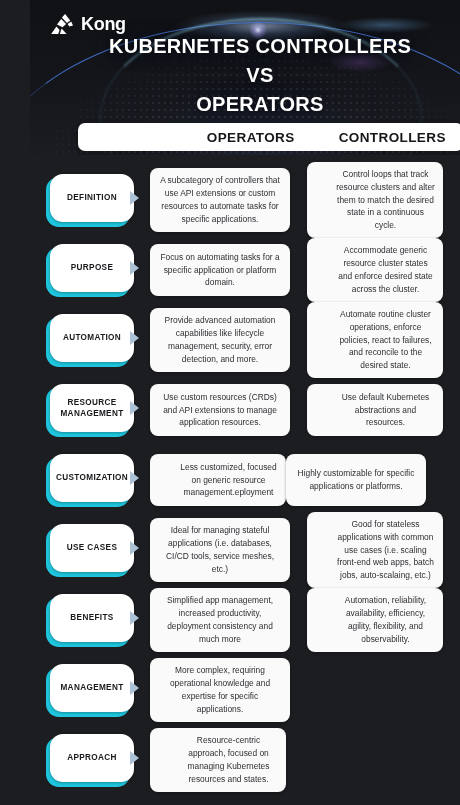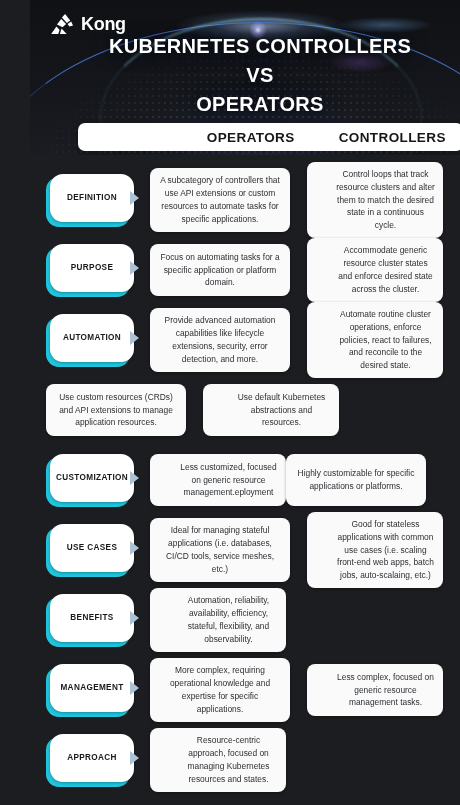--- a/index.html
+++ b/index.html
@@ -293,24 +293,31 @@
         <div class="card card-ct">Accommodate generic resource cluster states and enforce desired state across the cluster.</div>
       </div>
       <div class="row">
         <div class="pill-wrap">
           <div class="pill-accent"></div>
           <div class="pill-face">
             <span class="pill-label">AUTOMATION</span>
           </div>
           <div class="pill-arrow"></div>
         </div>
-        <div class="card card-op">Provide advanced automation capabilities like lifecycle extensions, security, error detection, and more.</div>
+        <div class="card card-op">Provide advanced automation capabilities like lifecycle management, security, error detection, and more.</div>
         <div class="card card-ct">Automate routine cluster operations, enforce policies, react to failures, and reconcile to the desired state.</div>
       </div>
       <div class="row">
+        <div class="pill-wrap">
+          <div class="pill-accent"></div>
+          <div class="pill-face">
+            <span class="pill-label">RESOURCE MANAGEMENT</span>
+          </div>
+          <div class="pill-arrow"></div>
+        </div>
         <div class="card card-op">Use custom resources (CRDs) and API extensions to manage application resources.</div>
         <div class="card card-ct">Use default Kubernetes abstractions and resources.</div>
       </div>
       <div class="row">
         <div class="pill-wrap">
           <div class="pill-accent"></div>
           <div class="pill-face">
             <span class="pill-label">CUSTOMIZATION</span>
           </div>
           <div class="pill-arrow"></div>
@@ -330,32 +337,32 @@
         <div class="card card-ct">Good for stateless applications with common use cases (i.e. scaling front-end web apps, batch jobs, auto-scalaing, etc.)</div>
       </div>
       <div class="row">
         <div class="pill-wrap">
           <div class="pill-accent"></div>
           <div class="pill-face">
             <span class="pill-label">BENEFITS</span>
           </div>
           <div class="pill-arrow"></div>
         </div>
-        <div class="card card-ct">Automation, reliability, availability, efficiency, stateful, flexibility, and observability.</div>
+        <div class="card card-op">Simplified app management, increased productivity, deployment consistency and much more</div>
+        <div class="card card-ct">Automation, reliability, availability, efficiency, agility, flexibility, and observability.</div>
       </div>
       <div class="row">
         <div class="pill-wrap">
           <div class="pill-accent"></div>
           <div class="pill-face">
             <span class="pill-label">MANAGEMENT</span>
           </div>
           <div class="pill-arrow"></div>
         </div>
         <div class="card card-op">More complex, requiring operational knowledge and expertise for specific applications.</div>
-        <div class="card card-ct">Less complex, focused on generic resource management tasks.</div>
       </div>
       <div class="row">
         <div class="pill-wrap">
           <div class="pill-accent"></div>
           <div class="pill-face">
             <span class="pill-label">APPROACH</span>
           </div>
           <div class="pill-arrow"></div>
         </div>
         <div class="card card-ct">Resource-centric approach, focused on managing Kubernetes resources and states.</div>

